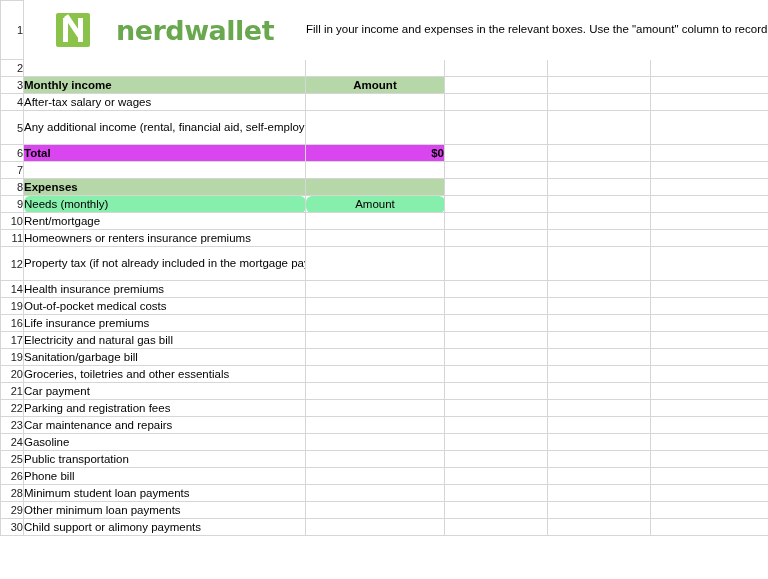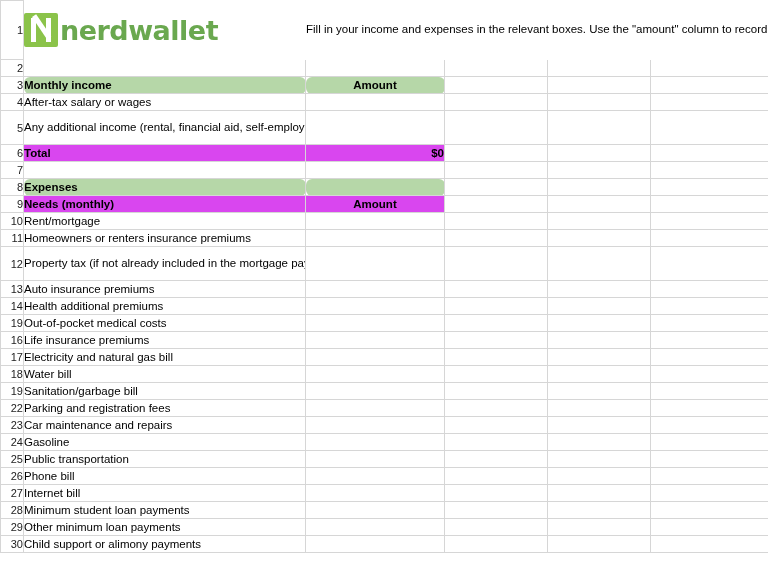--- a/index.html
+++ b/index.html
@@ -65,44 +65,45 @@
     font-size: 11.5px;
   }
   .amount-hdr {
     text-align: center;
     font-weight: bold;
     font-size: 11.5px;
   }
   .green-hdr {
     background: #b6d7a8;
     font-weight: bold;
-    border-radius: 6px;
   }
   .green-total {
     background: #d946ef;
     font-weight: bold;
   }
   .blue-hdr {
-    background: #d946ef;
-    font-weight: bold;
+    background: #86efac;
+    font-weight: normal;
+    border-radius: 6px;
   }
   .noborder {
     border: 1px solid #ffffff !important;
   }
 
   
   .banner-row td { border: 1px solid #ffffff; }
   .logo-cell {
     padding-left: 8px;
   }
   .logo-wrap {
     display: flex;
     align-items: center;
-    gap: 2px;
+    gap: 26px;
     height: 58px;
+    margin-left: 32px;
   }
   .logo-mark {
     width: 34px;
     height: 34px;
     background: #8bc34a;
     position: relative;
     border-radius: 2px;
     flex: 0 0 auto;
   }
   .logo-mark:before {
@@ -265,32 +266,24 @@
 
       <tr style="height:34px">
         <td class="rowhdr">12</td>
         <td class="cell label">Property tax (if not already included in the mortgage payment</td>
         <td class="cell amount"></td>
         <td class="cell"></td>
         <td class="cell"></td>
         <td class="cell"></td>
       </tr>
 
-      <tr>
-        <td class="rowhdr">13</td>
-        <td class="cell label">Auto insurance premiums</td>
-        <td class="cell amount"></td>
-        <td class="cell"></td>
-        <td class="cell"></td>
-        <td class="cell"></td>
-      </tr>
 
       <tr>
         <td class="rowhdr">14</td>
-        <td class="cell label">Health additional premiums</td>
+        <td class="cell label">Health insurance premiums</td>
         <td class="cell amount"></td>
         <td class="cell"></td>
         <td class="cell"></td>
         <td class="cell"></td>
       </tr>
 
       <tr>
         <td class="rowhdr">19</td>
         <td class="cell label">Out-of-pocket medical costs</td>
         <td class="cell amount"></td>
@@ -310,39 +303,47 @@
 
       <tr>
         <td class="rowhdr">17</td>
         <td class="cell label">Electricity and natural gas bill</td>
         <td class="cell amount"></td>
         <td class="cell"></td>
         <td class="cell"></td>
         <td class="cell"></td>
       </tr>
 
-      <tr>
-        <td class="rowhdr">18</td>
-        <td class="cell label">Water bill</td>
-        <td class="cell amount"></td>
-        <td class="cell"></td>
-        <td class="cell"></td>
-        <td class="cell"></td>
-      </tr>
 
       <tr>
         <td class="rowhdr">19</td>
         <td class="cell label">Sanitation/garbage bill</td>
         <td class="cell amount"></td>
         <td class="cell"></td>
         <td class="cell"></td>
         <td class="cell"></td>
       </tr>
 
-
+      <tr>
+        <td class="rowhdr">20</td>
+        <td class="cell label">Groceries, toiletries and other essentials</td>
+        <td class="cell amount"></td>
+        <td class="cell"></td>
+        <td class="cell"></td>
+        <td class="cell"></td>
+      </tr>
+
+      <tr>
+        <td class="rowhdr">21</td>
+        <td class="cell label">Car payment</td>
+        <td class="cell amount"></td>
+        <td class="cell"></td>
+        <td class="cell"></td>
+        <td class="cell"></td>
+      </tr>
 
       <tr>
         <td class="rowhdr">22</td>
         <td class="cell label">Parking and registration fees</td>
         <td class="cell amount"></td>
         <td class="cell"></td>
         <td class="cell"></td>
         <td class="cell"></td>
       </tr>
 
@@ -375,28 +376,20 @@
 
       <tr>
         <td class="rowhdr">26</td>
         <td class="cell label">Phone bill</td>
         <td class="cell amount"></td>
         <td class="cell"></td>
         <td class="cell"></td>
         <td class="cell"></td>
       </tr>
 
-      <tr>
-        <td class="rowhdr">27</td>
-        <td class="cell label">Internet bill</td>
-        <td class="cell amount"></td>
-        <td class="cell"></td>
-        <td class="cell"></td>
-        <td class="cell"></td>
-      </tr>
 
       <tr>
         <td class="rowhdr">28</td>
         <td class="cell label">Minimum student loan payments</td>
         <td class="cell amount"></td>
         <td class="cell"></td>
         <td class="cell"></td>
         <td class="cell"></td>
       </tr>
 

